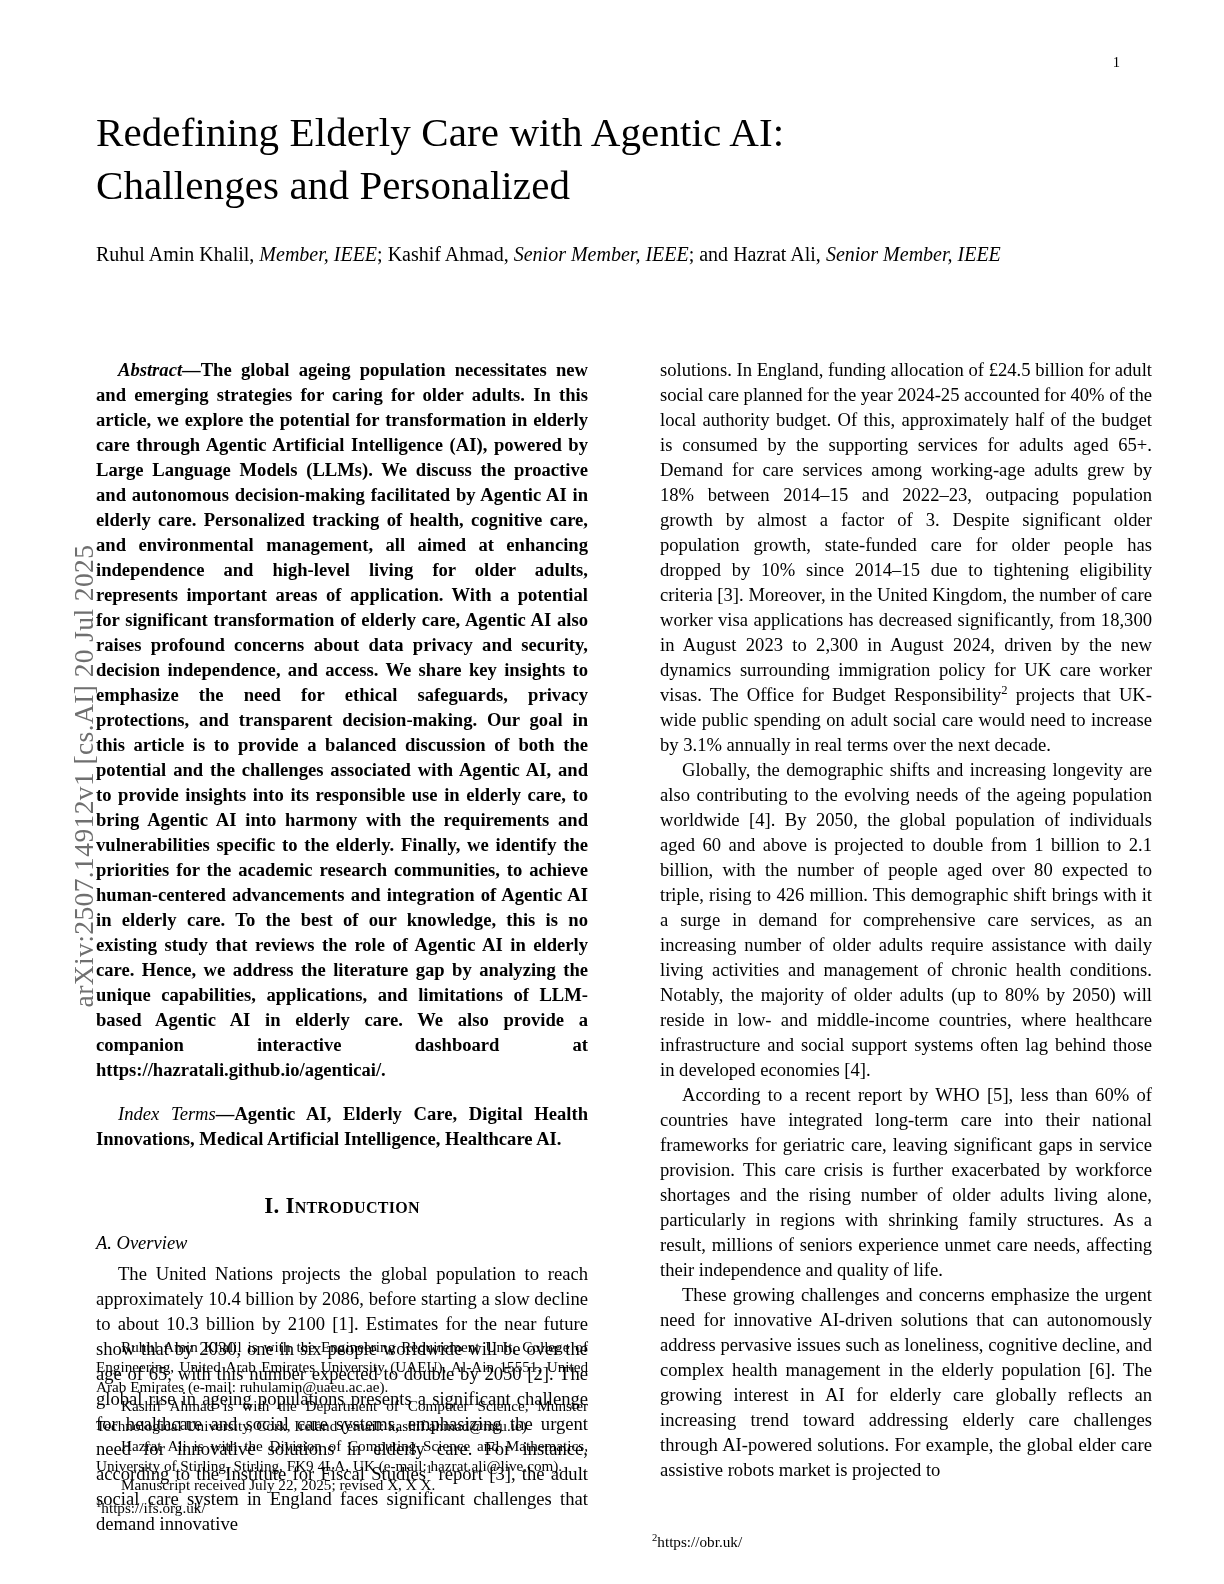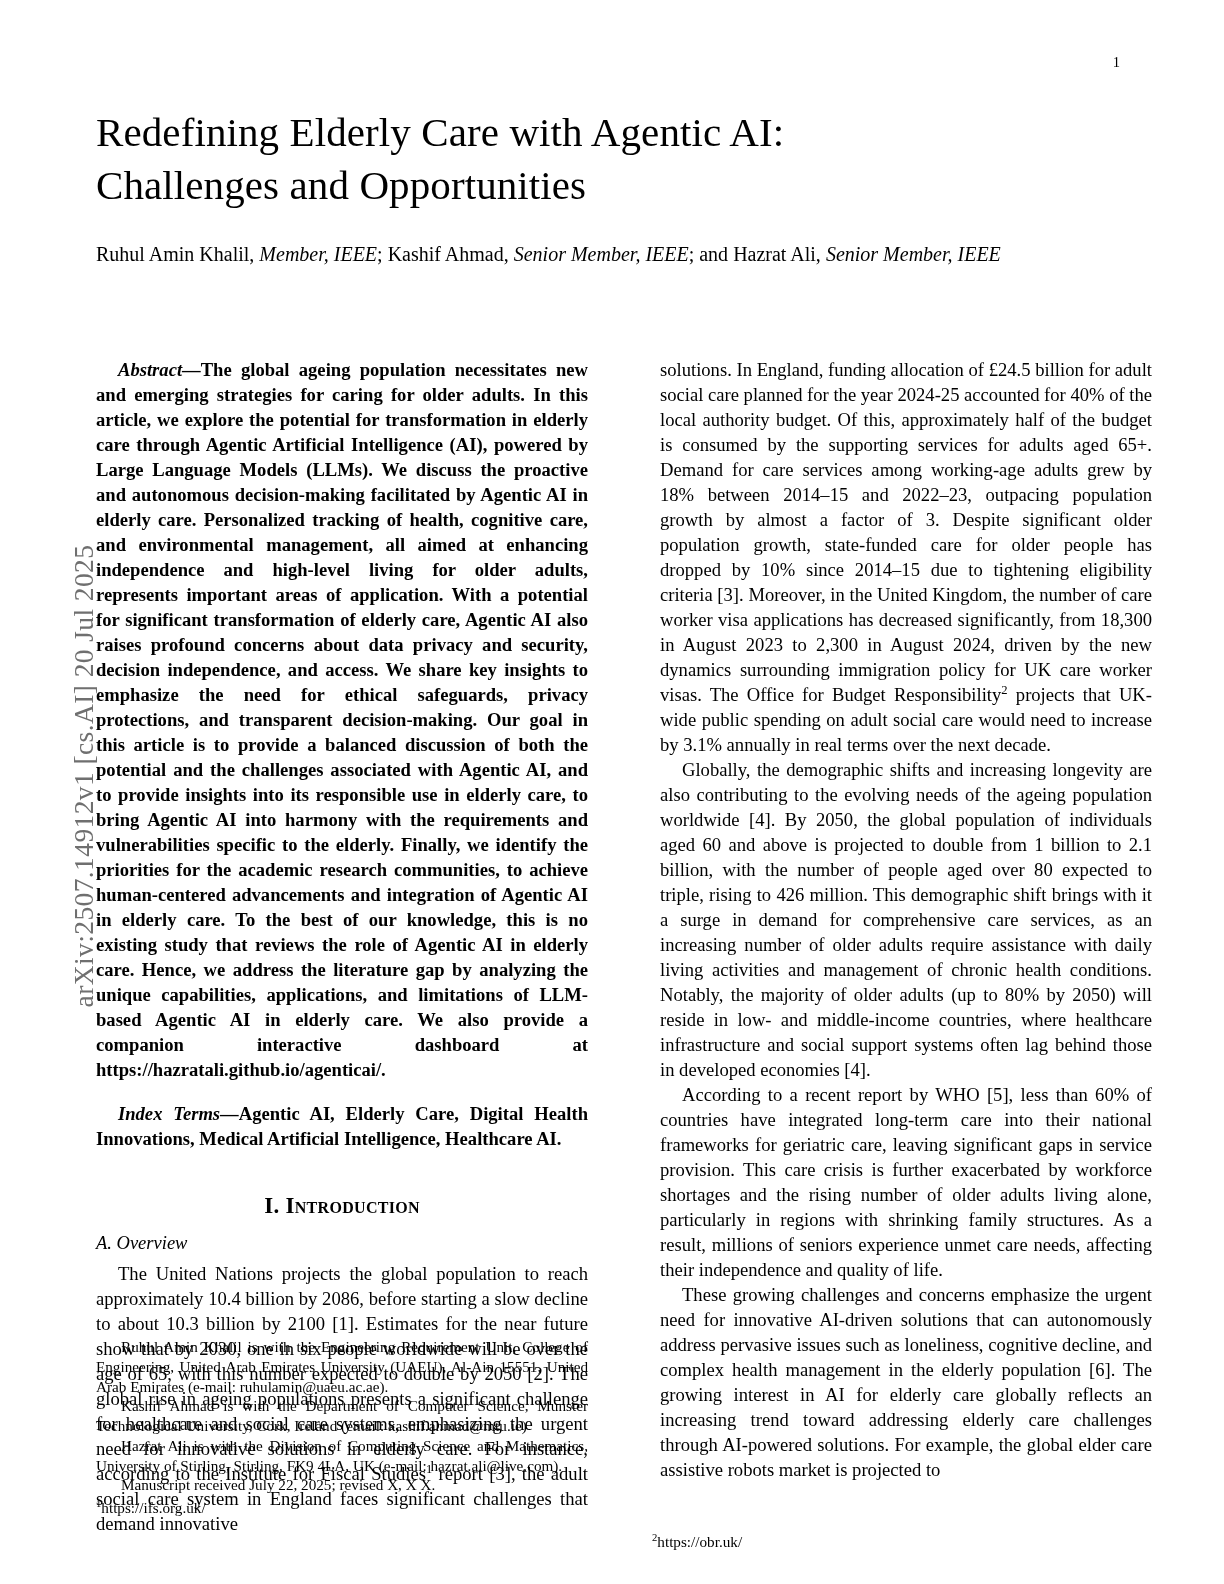--- a/index.html
+++ b/index.html
@@ -104,21 +104,21 @@
   }
   .indexterms-para {
     font-weight: bold;
     text-indent: 22px;
     font-size: 18.3px;
     line-height: 1.35;
     margin-top: 19px !important;
   }
   .indexterms-para .lead {
     font-style: italic;
-    font-weight: bold;
+    font-weight: normal;
   }
 
   h2.section-head {
     text-align: center;
     font-size: 23px;
     font-weight: bold;
     margin: 42px 0 14px 0;
     font-variant: small-caps;
     letter-spacing: 0.3px;
   }
@@ -157,21 +157,21 @@
 </head>
 <body>
 
 <div id="arxiv-stamp">arXiv:2507.14912v1  [cs.AI]  20 Jul 2025</div>
 
 <div id="page-number">1</div>
 
 <div id="title-block">
   <h1 id="paper-title">
     <span>Redefining Elderly Care with Agentic AI:</span><br>
-    <span>Challenges and Opportunities</span>
+    <span>Challenges and Personalized</span>
   </h1>
   <div id="author-line">
     <span>Ruhul Amin Khalil, </span><i>Member, IEEE</i><span>; </span><span>Kashif Ahmad, </span><i>Senior Member, IEEE</i><span>; and </span><span>Hazrat Ali, </span><i>Senior Member, IEEE</i>
   </div>
 </div>
 
 <div id="columns">
 
   <div class="col col-left">
 

